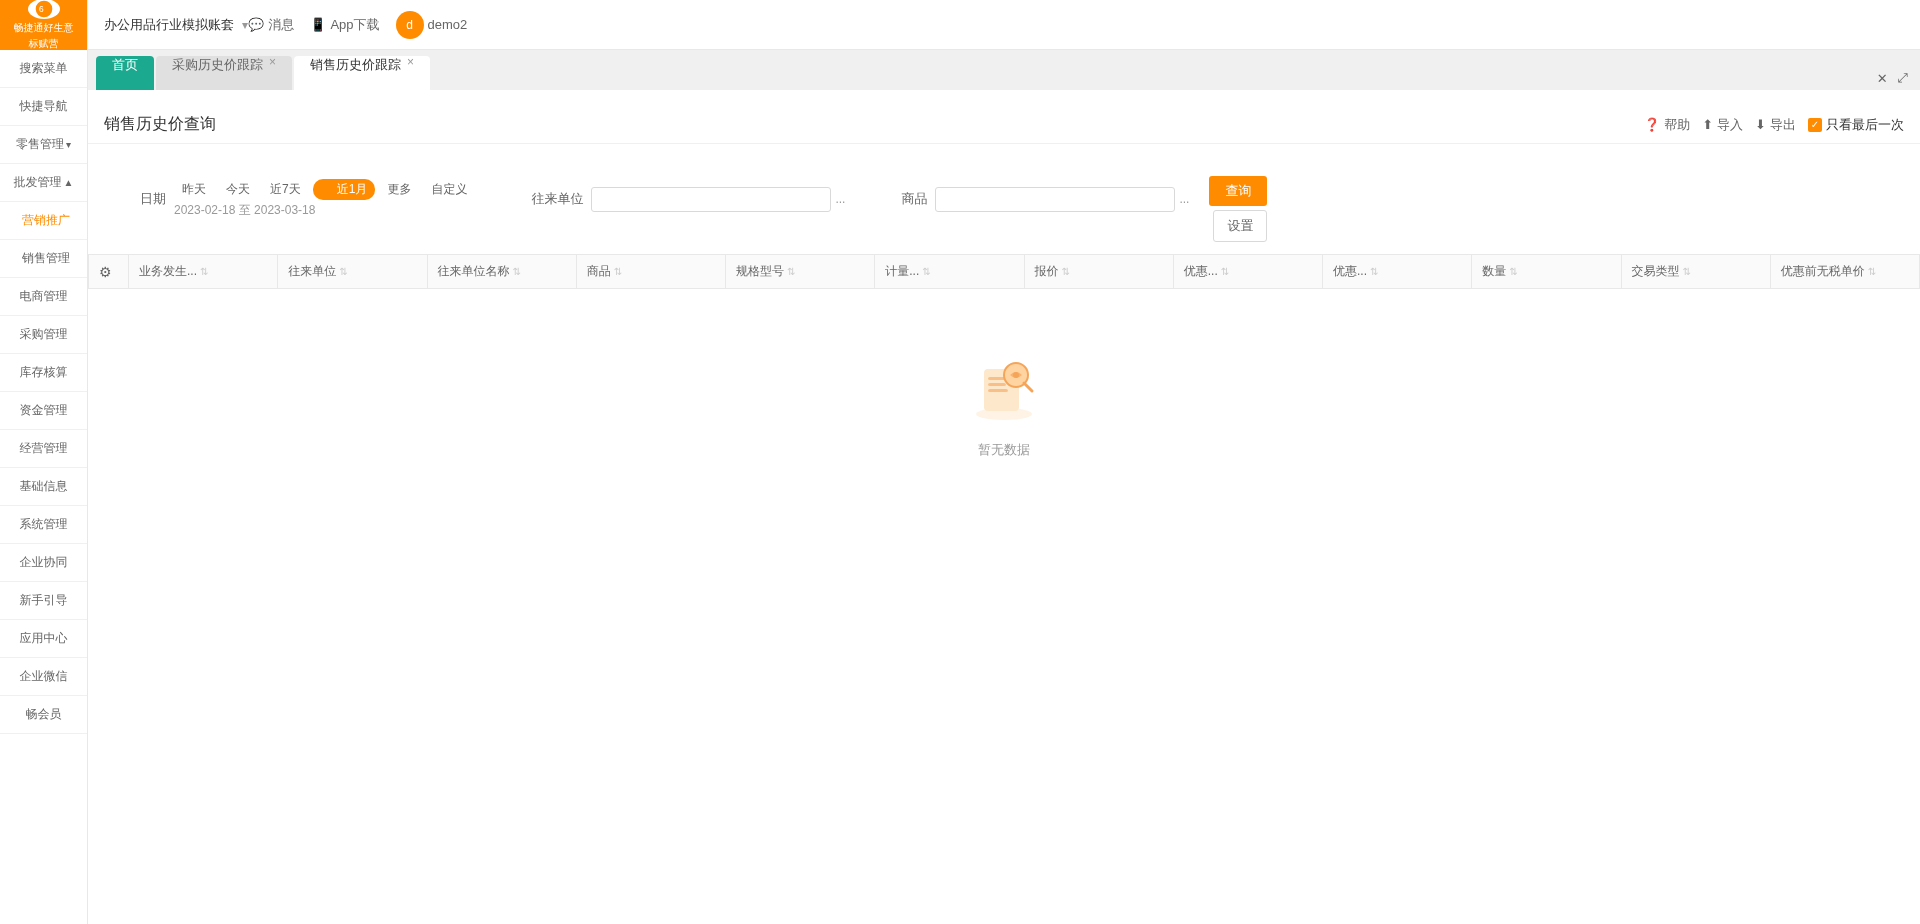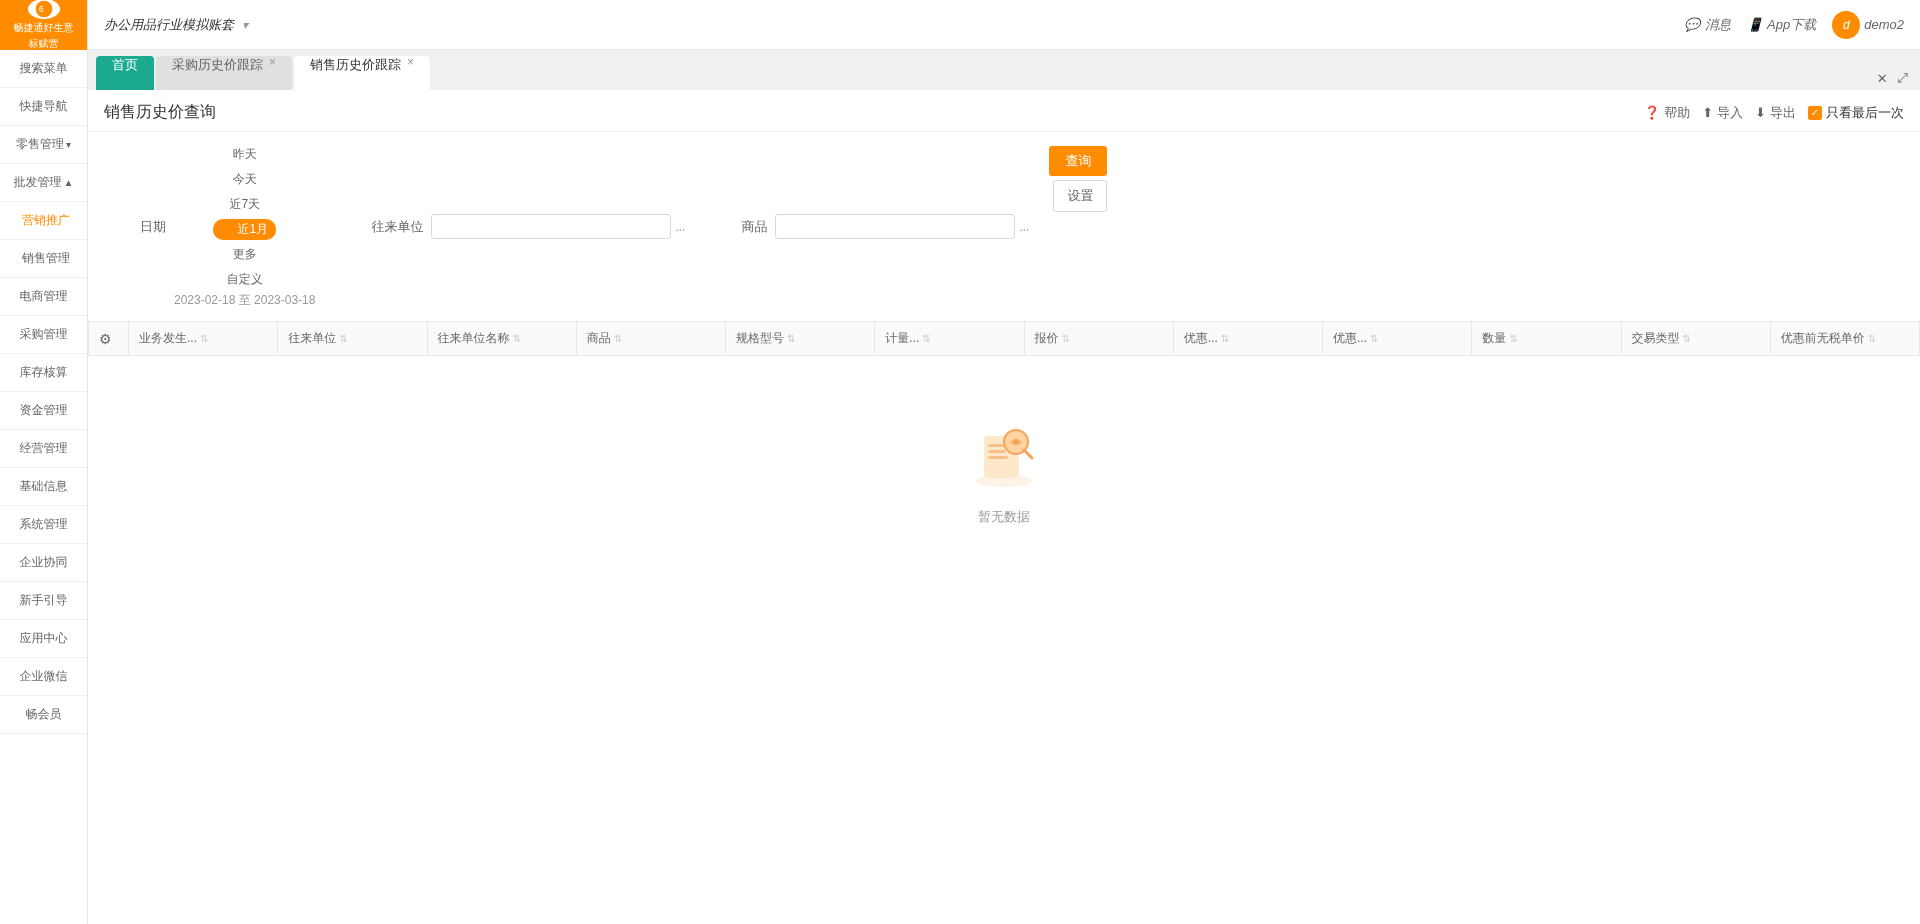--- a/index.html
+++ b/index.html
@@ -14,52 +14,52 @@
     .sidebar-menu { flex: 1; overflow-y: auto; }
     .sidebar-item { padding: 10px 5px; text-align: center; cursor: pointer; color: #666; font-size: 12px; border-bottom: 1px solid #f0f0f0; }
     .sidebar-item.has-arrow { display: flex; align-items: center; justify-content: center; gap: 2px; }
     .sidebar-item .arrow { font-size: 10px; }
     .sidebar-item.active { color: #ff8c00; }
 
     
     .main { flex: 1; display: flex; flex-direction: column; overflow: hidden; }
 
     
-    .topbar { height: 50px; background: #fff; display: flex; align-items: center; justify-content: space-between; padding: 4px 16px; border-bottom: 1px solid #e8e8e8; flex-shrink: 0; font-style: italic; }
+    .topbar { height: 50px; background: #fff; display: flex; align-items: center; padding: 4px 16px; border-bottom: 1px solid #e8e8e8; flex-shrink: 0; }
     .topbar-left { display: flex; align-items: center; gap: 8px; }
     .topbar-title { font-size: 13px; color: #333; }
     .topbar-dropdown { font-size: 12px; color: #999; cursor: pointer; }
     .topbar-right { display: flex; align-items: center; gap: 16px; }
     .topbar-btn { display: flex; align-items: center; gap: 4px; color: #666; font-size: 13px; cursor: pointer; }
     .avatar { width: 28px; height: 28px; border-radius: 50%; background: #ff8c00; display: flex; align-items: center; justify-content: center; color: #fff; font-size: 12px; }
 
     
     .tabs { height: 40px; background: #f0f0f0; display: flex; align-items: flex-end; padding: 0 8px; flex-shrink: 0; gap: 2px; }
     .tab { height: 34px; padding: 0 16px; display: flex; align-items: flex-start; gap: 6px; cursor: pointer; font-size: 13px; border-radius: 4px 4px 0 0; background: #e0e0e0; color: #666; }
     .tab.active { background: #fff; color: #333; }
     .tab.home { background: #1baa8f; color: #fff; }
     .tab-close { font-size: 12px; color: #999; line-height: 1; }
 
     
     .content { flex: 1; background: #fff; overflow: hidden; display: flex; flex-direction: column; }
 
     
-    .page-header { padding: 12px 16px 8px; display: flex; align-items: center; justify-content: space-between; border-bottom: 1px solid #f0f0f0; flex-shrink: 0; }
+    .page-header { padding: 24px 16px 8px; display: flex; align-items: center; justify-content: space-between; border-bottom: 1px solid #f0f0f0; flex-shrink: 0; }
     .page-title { font-size: 16px; font-weight: 500; color: #333; }
     .page-actions { display: flex; align-items: center; gap: 12px; }
     .page-action-btn { display: flex; align-items: center; gap: 4px; color: #666; font-size: 13px; cursor: pointer; }
     .checkbox-label { display: flex; align-items: center; gap: 4px; color: #333; font-size: 13px; cursor: pointer; }
     .checkbox-checked { width: 14px; height: 14px; background: #ff8c00; border-radius: 2px; display: flex; align-items: center; justify-content: center; }
     .checkbox-checked::after { content: '✓'; color: #fff; font-size: 10px; }
 
     
     .filter-bar { padding: 12px 16px; display: flex; align-items: center; gap: 20px; flex-shrink: 0; flex-wrap: wrap; }
     .filter-group { display: flex; align-items: center; gap: 8px; margin-left: 36px; }
     .filter-label { color: #666; font-size: 13px; white-space: nowrap; }
-    .date-buttons { display: flex; align-items: center; gap: 4px; flex-direction: column; }
+    .date-buttons { display: flex; align-items: center; gap: 4px; }
     .date-btn { padding: 2px 8px; border-radius: 3px; font-size: 12px; cursor: pointer; color: #666; border: none; background: transparent; }
     .date-btn.active { background: #ff8c00; color: #fff; border-radius: 10px; padding-left: 24px; }
     .date-range { font-size: 12px; color: #999; }
     .filter-input { display: flex; align-items: center; gap: 4px; }
     .filter-input-field { border: 1px solid #d9d9d9; border-radius: 3px; padding: 4px 8px; font-size: 13px; color: #333; min-width: 200px; outline: none; }
     .filter-ellipsis { color: #999; font-size: 12px; cursor: pointer; }
     .query-btn { background: #ff8c00; color: #fff; border: none; border-radius: 3px; padding: 6px 16px; font-size: 13px; cursor: pointer; }
     .setting-btn { background: #fff; color: #666; border: 1px solid #d9d9d9; border-radius: 3px; padding: 6px 12px; font-size: 13px; cursor: pointer; margin-left: 4px; }
 
     
@@ -217,21 +217,21 @@
       </div>
 
       <div class="filter-group">
         <span class="filter-label">商品</span>
         <div class="filter-input">
           <input type="text" class="filter-input-field" style="min-width: 240px;" placeholder="">
           <span class="filter-ellipsis">...</span>
         </div>
       </div>
 
-      <div style="display:flex;flex-direction:column;gap:4px;align-self:flex-start;margin-top:2px;">
+      <div style="display:flex;flex-direction:column;gap:4px;align-self:flex-start;margin-top:20px;">
         <button class="query-btn">查询</button>
         <button class="setting-btn">设置</button>
       </div>
     </div>
 
     <div class="table-area">
       <table class="data-table">
         <thead>
           <tr>
             <th class="settings-col">

